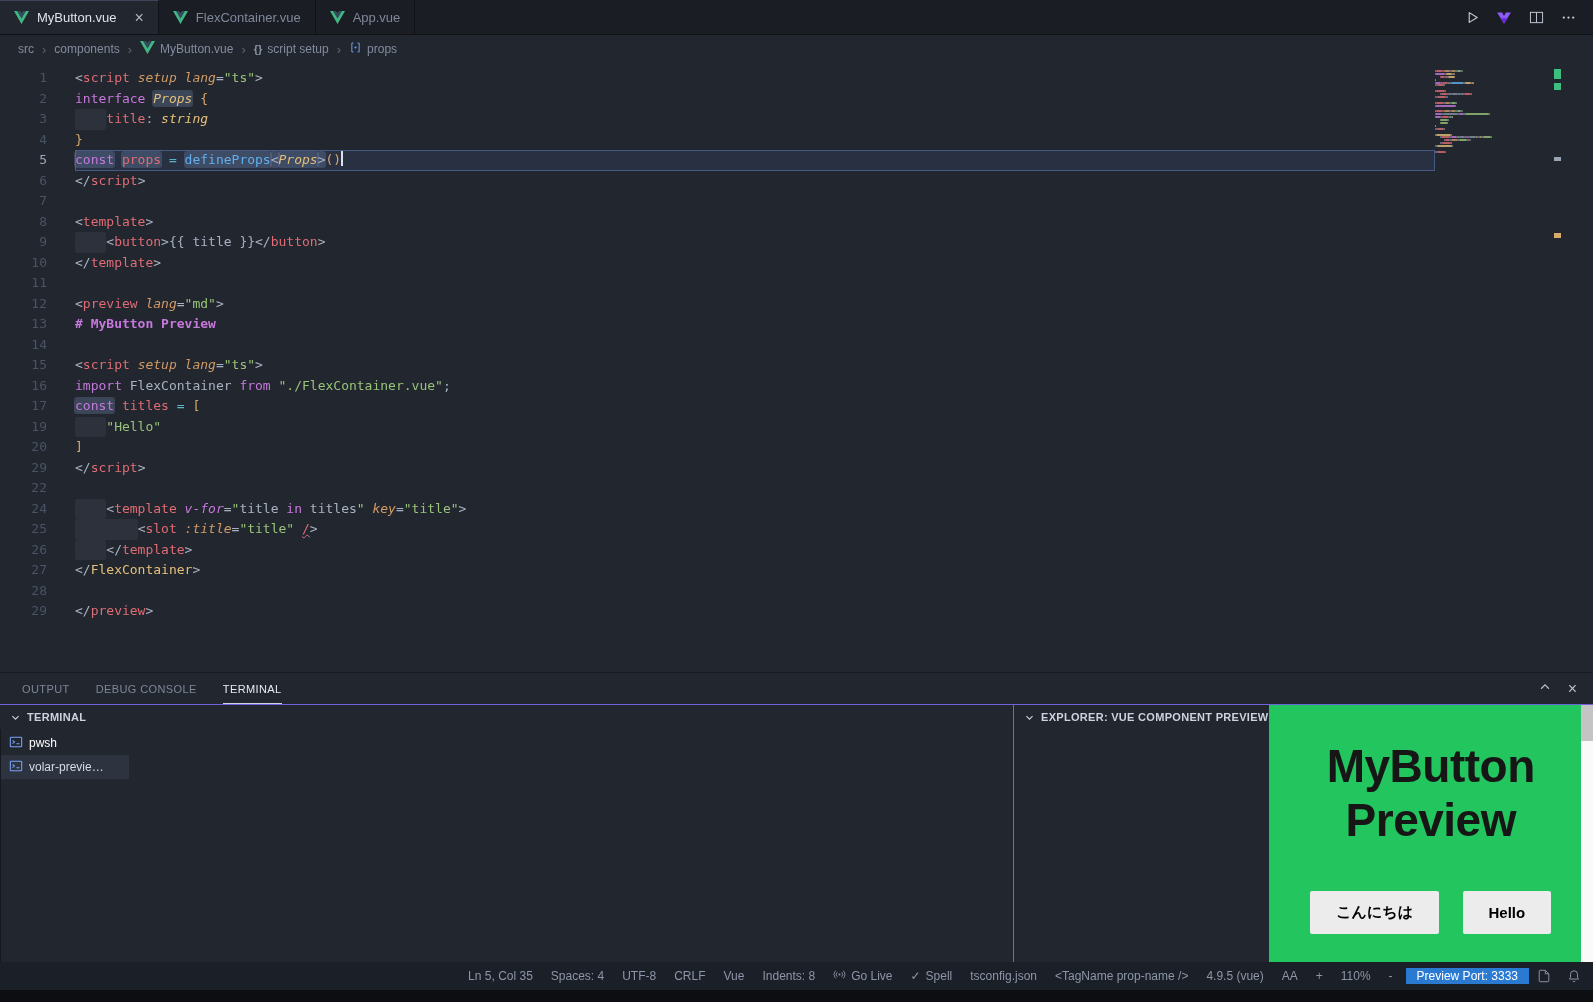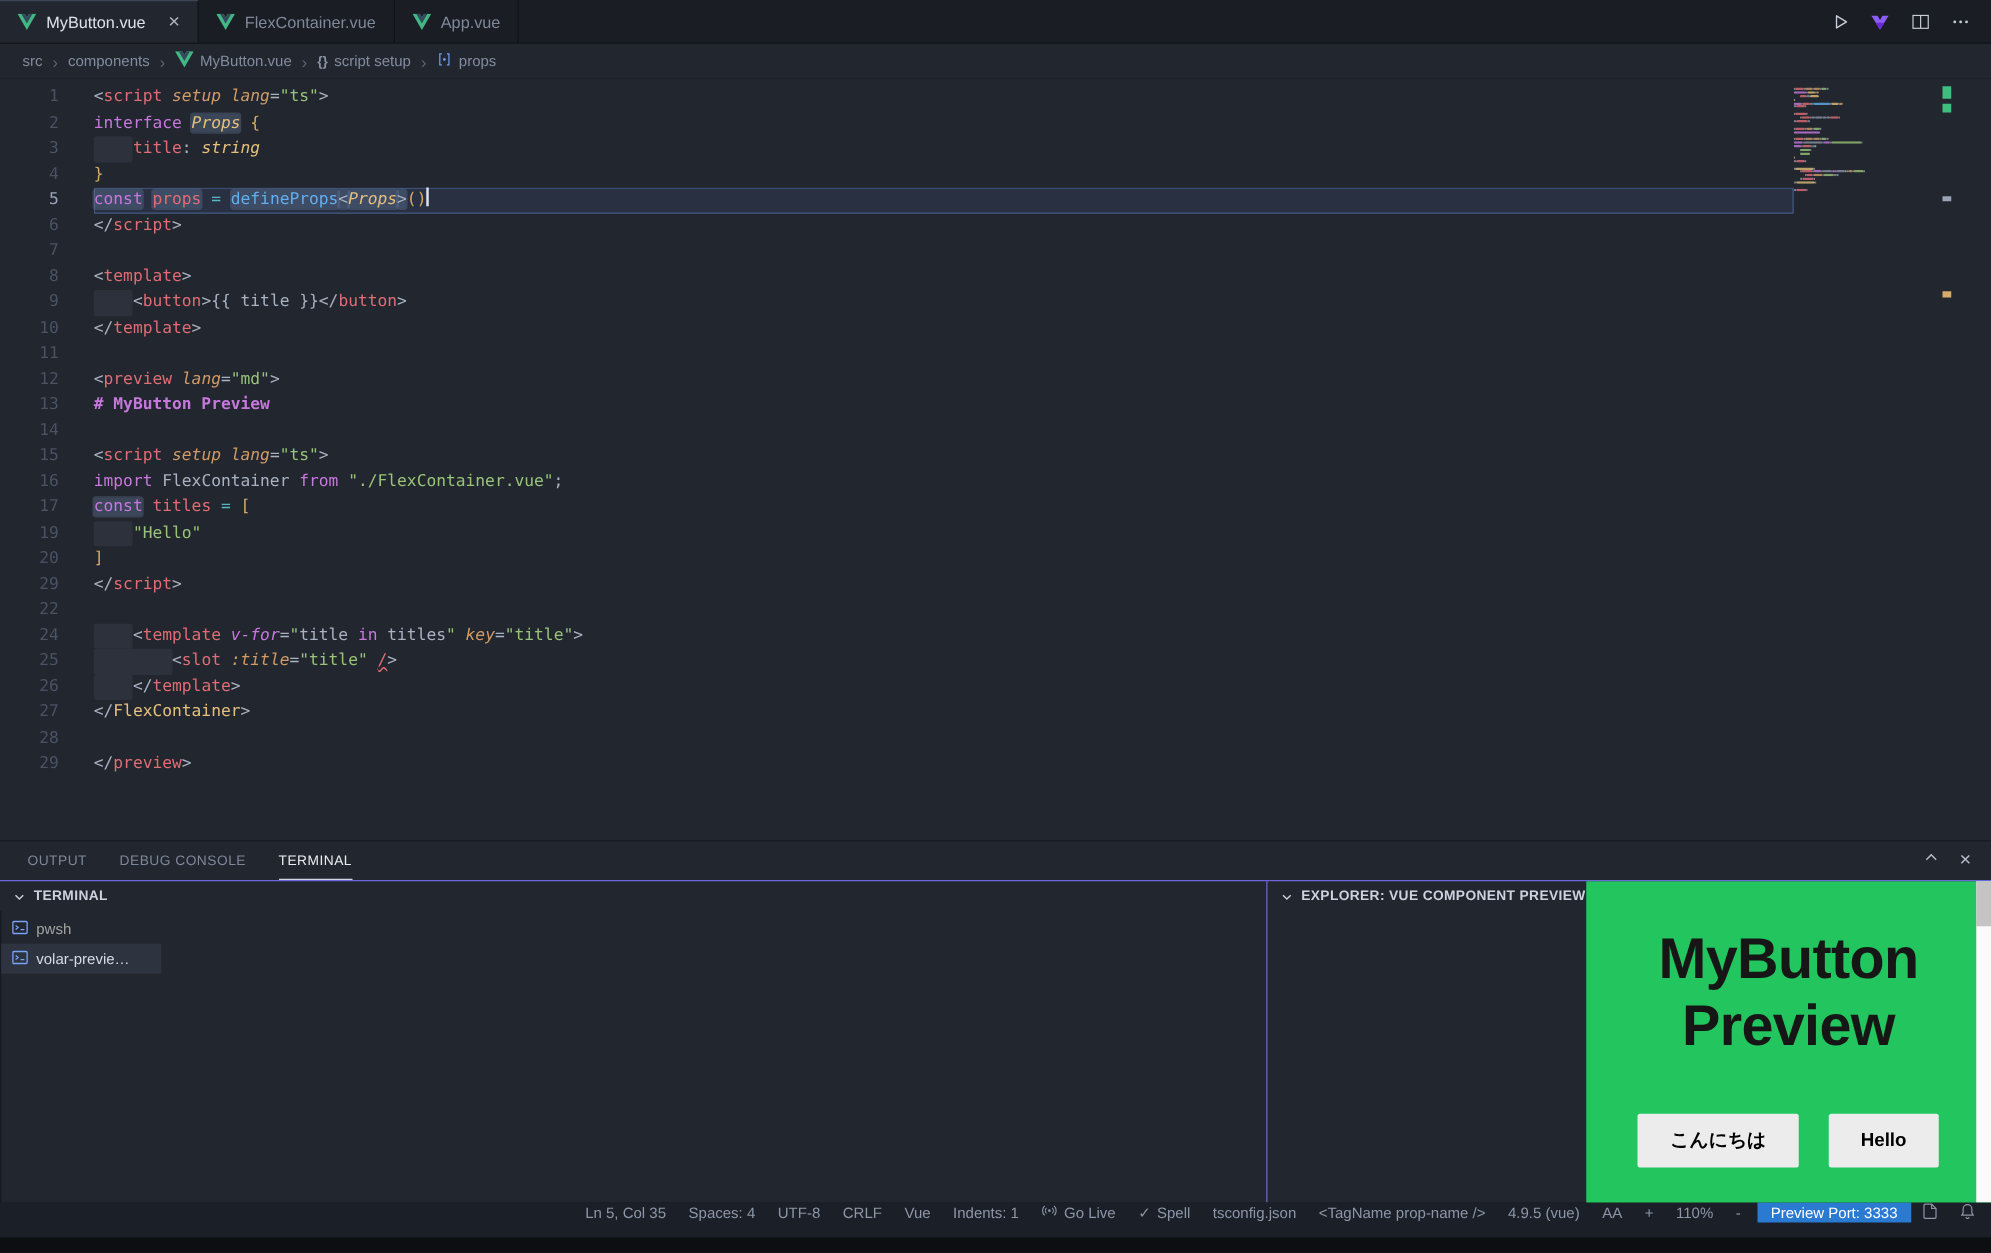--- a/index.html
+++ b/index.html
@@ -63,33 +63,33 @@
 
   .panel-body{height:258px;flex:none;display:flex;border-top:1px solid #6e64d9;background:#22262e}
   .term-zone{flex:1;display:flex;flex-direction:column;min-width:0}
   .hdr{height:24px;display:flex;align-items:center;gap:6px;padding-left:10px;font-size:11px;font-weight:bold;letter-spacing:.3px;color:#cdd3de;flex:none}
   .hd-chev{display:flex;align-items:center;color:#cdd3de}
   .term-split{flex:1;display:flex;min-height:0}
   .term-body{flex:1;padding:6px 0 0 21px;font-family:"DejaVu Sans Mono",monospace;font-size:13px;line-height:19px;color:#cbd2e0}
   .t-fg{color:#cbd2e0}.t-vite{color:#2fb9aa;font-weight:bold}.t-grn{color:#33d17e}
   .term-caret{display:inline-block;width:9px;height:15px;border:1px solid #cfd6e4;margin-top:3px}
   .shells{width:129px;flex:none;border-left:1px solid #161920;padding-top:2px}
-  .shell{height:24px;display:flex;align-items:center;gap:6px;padding:0 8px;font-size:12px;color:#a3a3a3;white-space:nowrap;overflow:hidden}
+  .shell{height:24px;display:flex;align-items:center;gap:6px;padding:0 8px;font-size:12px;color:#ffffff;white-space:nowrap;overflow:hidden}
   .shell.active{background:#2d3440;color:#d6dbe4}
 
   .preview-zone{width:580px;flex:none;display:flex;flex-direction:row;border-left:1px solid #6e64d9}
   .webview{flex:1;background:#22c55e;position:relative;overflow:hidden}
   .prev-title{margin-top:34px;text-align:center;font-size:46px;font-weight:bold;color:#161616;letter-spacing:-.5px}
   .btn-row{display:flex;justify-content:space-around;margin-top:44px;padding:0 30px}
   .pbtn{background:#ececec;border:none;border-radius:2px;padding:12px 26px;font-size:15px;font-weight:bold;color:#000;font-family:"Liberation Sans",sans-serif}
   .wv-scroll{position:absolute;top:0;right:0;width:12px;height:100%;background:#fafafa}
   .wv-thumb{position:absolute;top:0;right:0;width:12px;height:36px;background:#c4c4c4}
 
   
-  .status{height:28px;flex:none;background:#1b1f27;display:flex;align-items:flex-start;justify-content:flex-end;font-size:12px;color:#8d96a8}
+  .status{height:28px;flex:none;background:#1b1f27;display:flex;align-items:center;justify-content:flex-end;font-size:12px;color:#8d96a8}
   .sitems{display:flex;align-items:stretch}
   .sitem{padding:0 9px;display:flex;align-items:center;gap:5px;white-space:nowrap}
   .sitem.accent{background:#2a7ad2;color:#fff;margin-left:4px;padding:0 11px}
   .sicons{display:flex;align-items:stretch;margin-right:4px}
   .sicon{padding:0 8px;display:flex;align-items:center}
   .bottom-strip{height:12px;flex:none;background:#0c0e12}
 </style>
 </head>
 <body>
 
@@ -570,21 +570,21 @@
         <div class="sitem">
           <span>UTF-8</span>
         </div>
         <div class="sitem">
           <span>CRLF</span>
         </div>
         <div class="sitem">
           <span>Vue</span>
         </div>
         <div class="sitem">
-          <span>Indents: 1</span>
+          <span>Indents: 8</span>
         </div>
         <div class="sitem">
           <span><svg width="13" height="13" viewBox="0 0 16 16" fill="none" stroke="currentColor" stroke-width="1.1">
               <circle cx="8" cy="8" r="1.3" fill="currentColor" stroke="none"></circle>
               <path d="M5.2 10.8a4 4 0 010-5.6M10.8 5.2a4 4 0 010 5.6M3.3 12.7a6.6 6.6 0 010-9.4M12.7 3.3a6.6 6.6 0 010 9.4"></path>
             </svg></span>
           <span>Go Live</span>
         </div>
         <div class="sitem">
           <span><span style="font-size:12px">✓</span></span>

